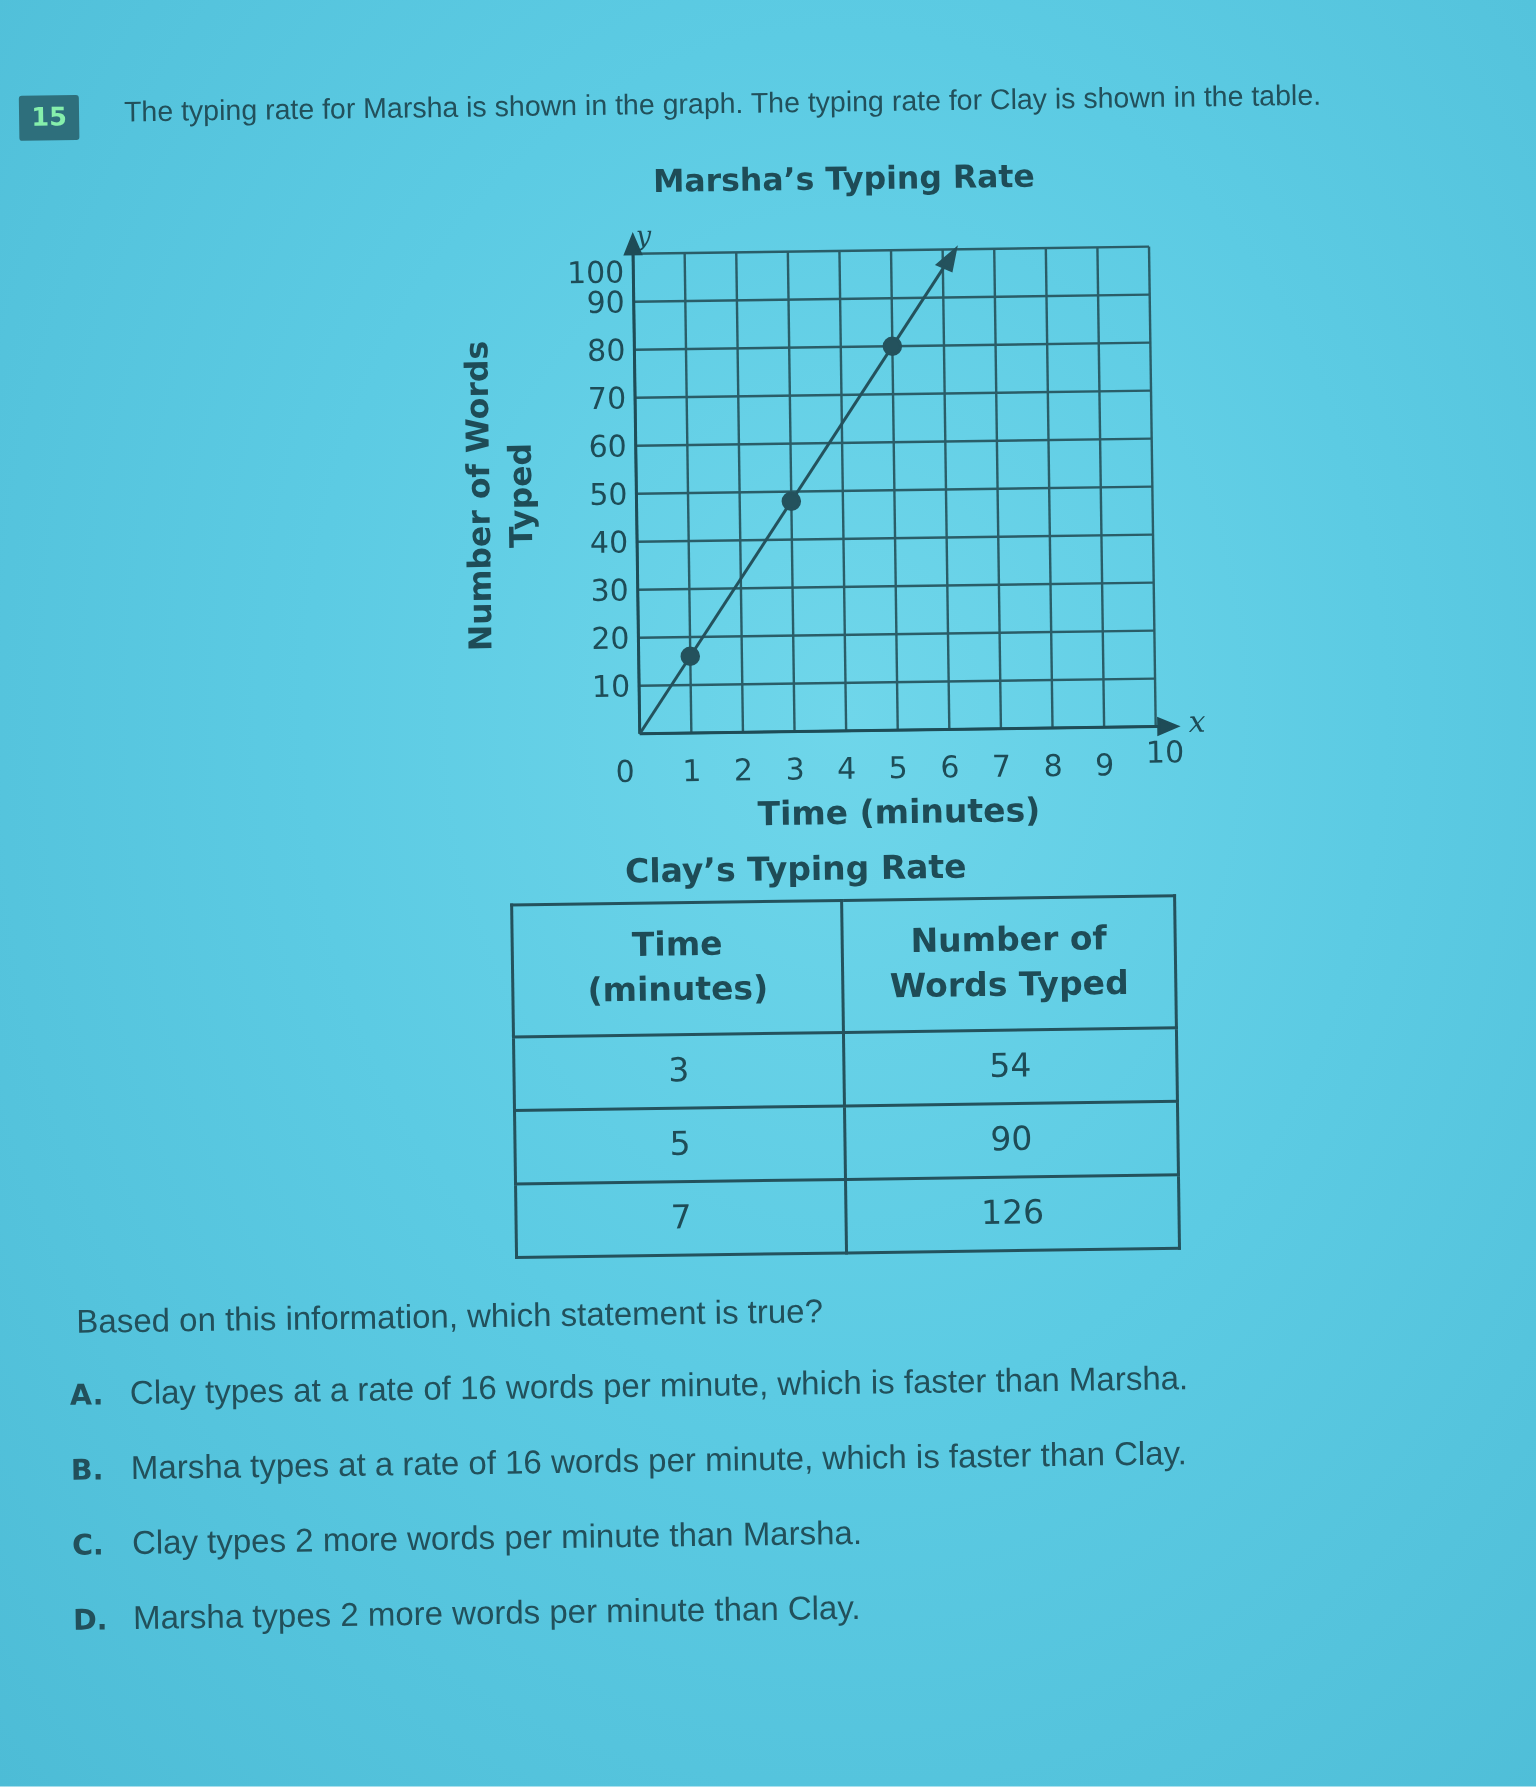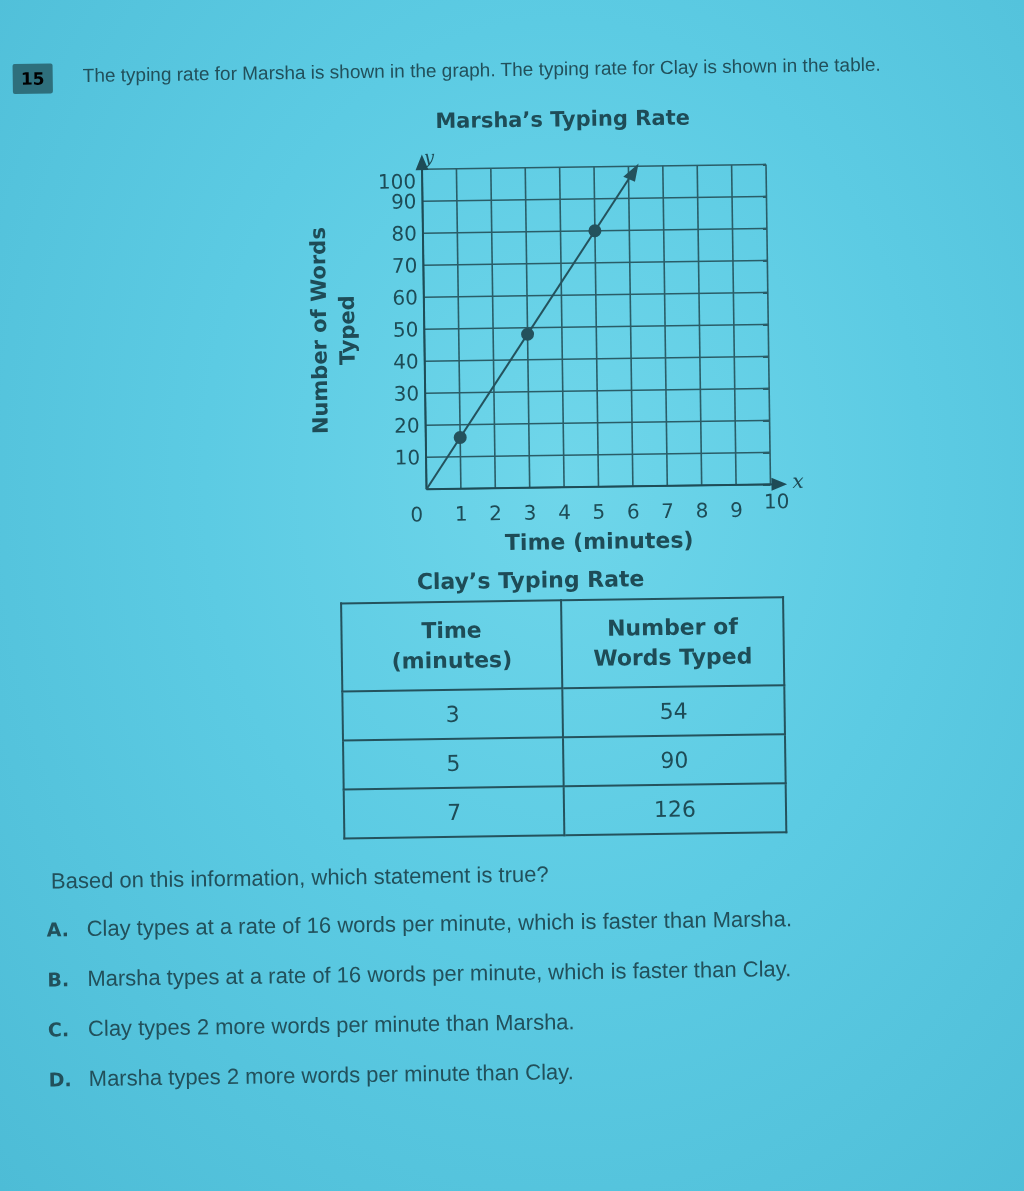--- a/index.html
+++ b/index.html
@@ -20,21 +20,21 @@
       left: 0; top: 0;
       width: 1024px; height: 1191px;
       transform: rotate(-0.8deg);
       transform-origin: 50% 50%;
     }
     .qnum {
       position: absolute;
       left: 20px; top: 57px;
       width: 40px; height: 30px;
       background: #2e6f7c;
-      color: #000000;
+      color: #86efac;
       font-weight: bold;
       font-size: 17px;
       display: flex; align-items: center; justify-content: center;
       border-radius: 2px;
     }
     .prompt {
       position: absolute;
       left: 90px; top: 58px;
       width: 935px;
       font-family: "Liberation Sans", sans-serif;

